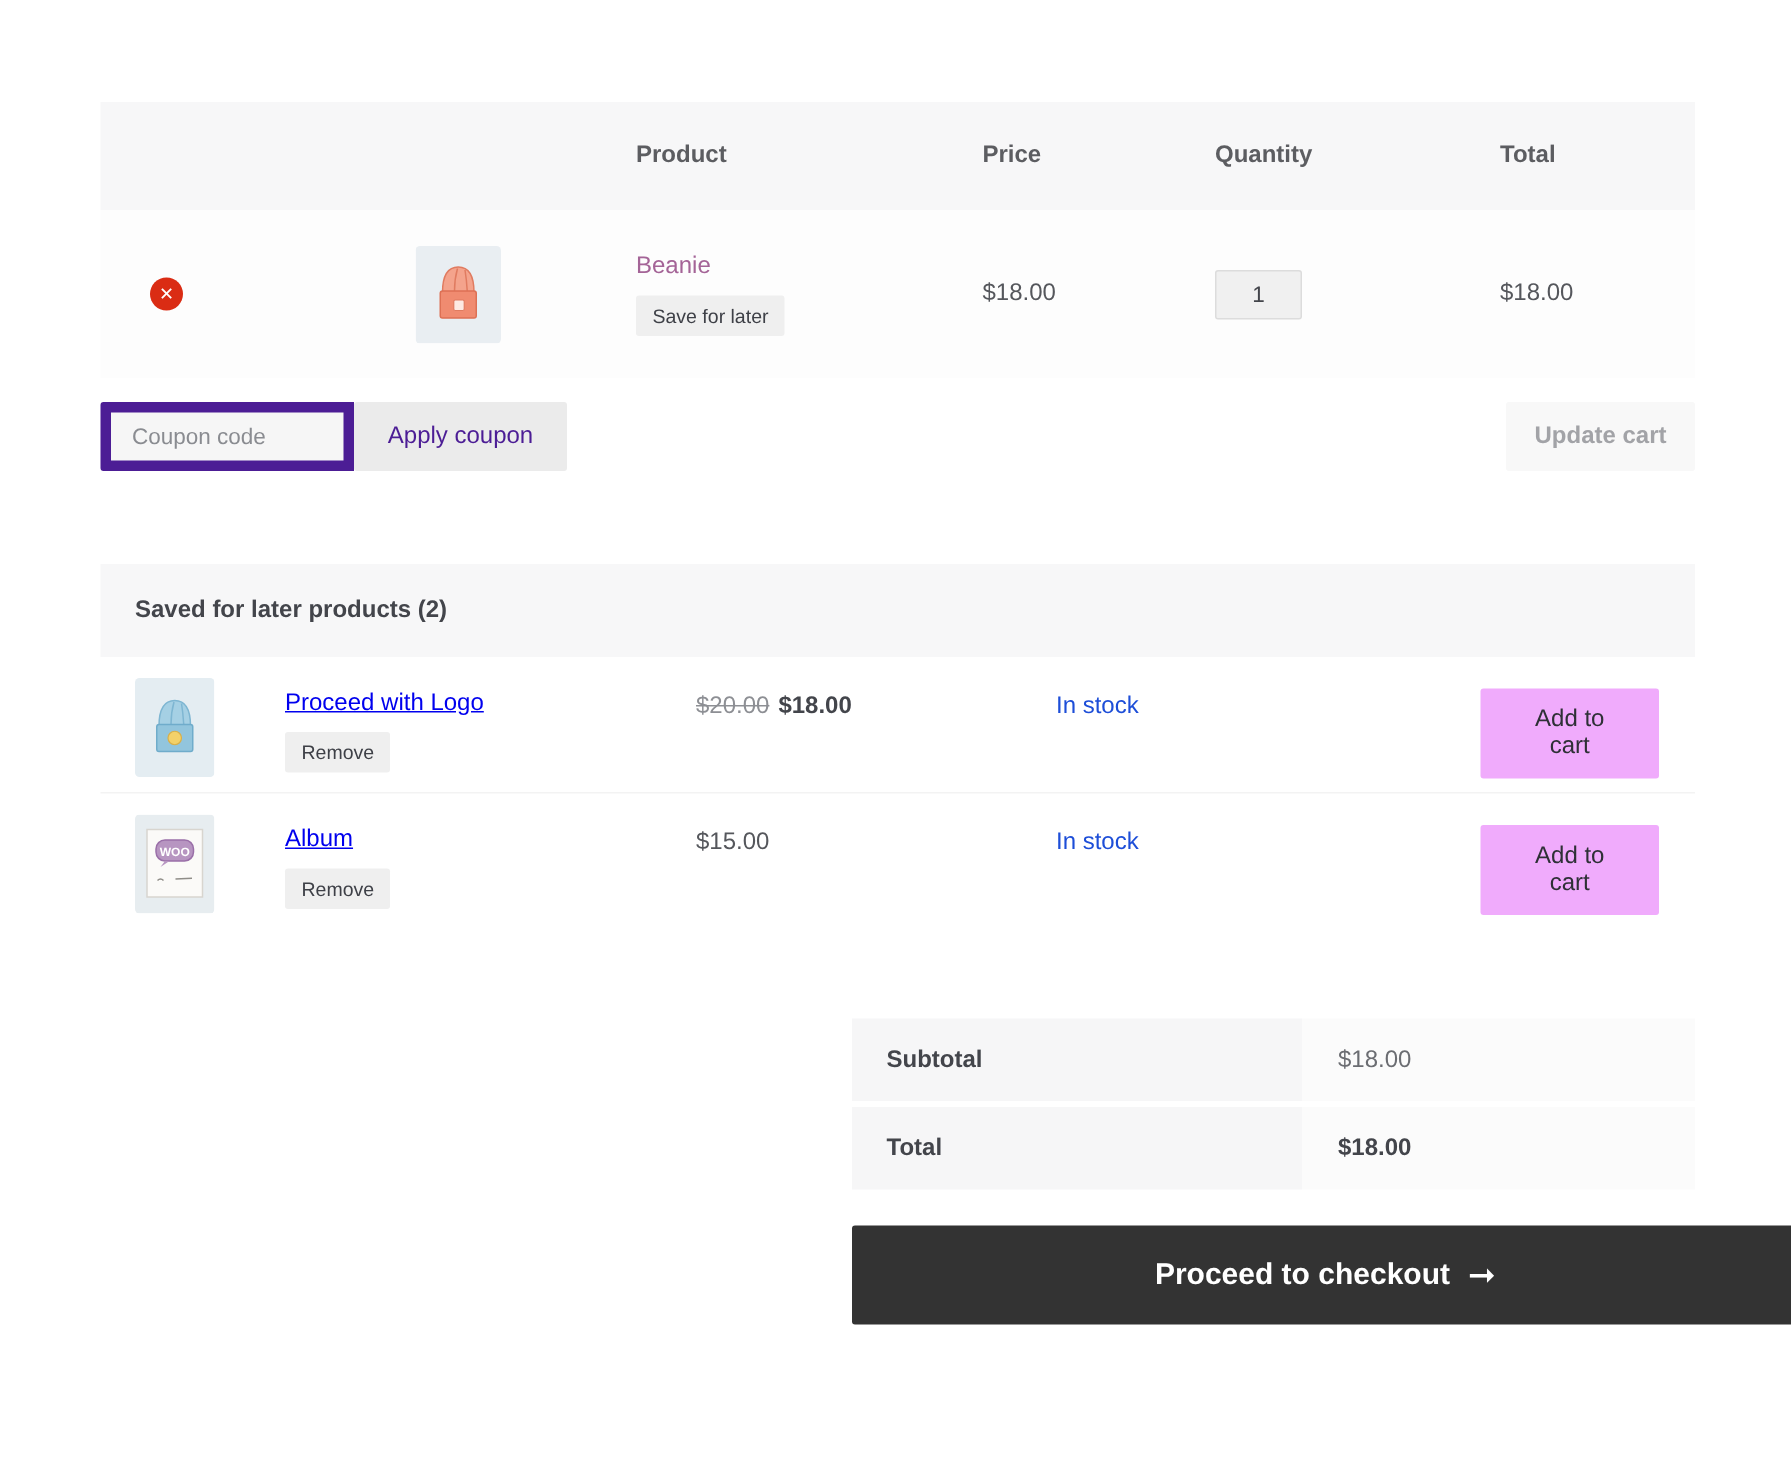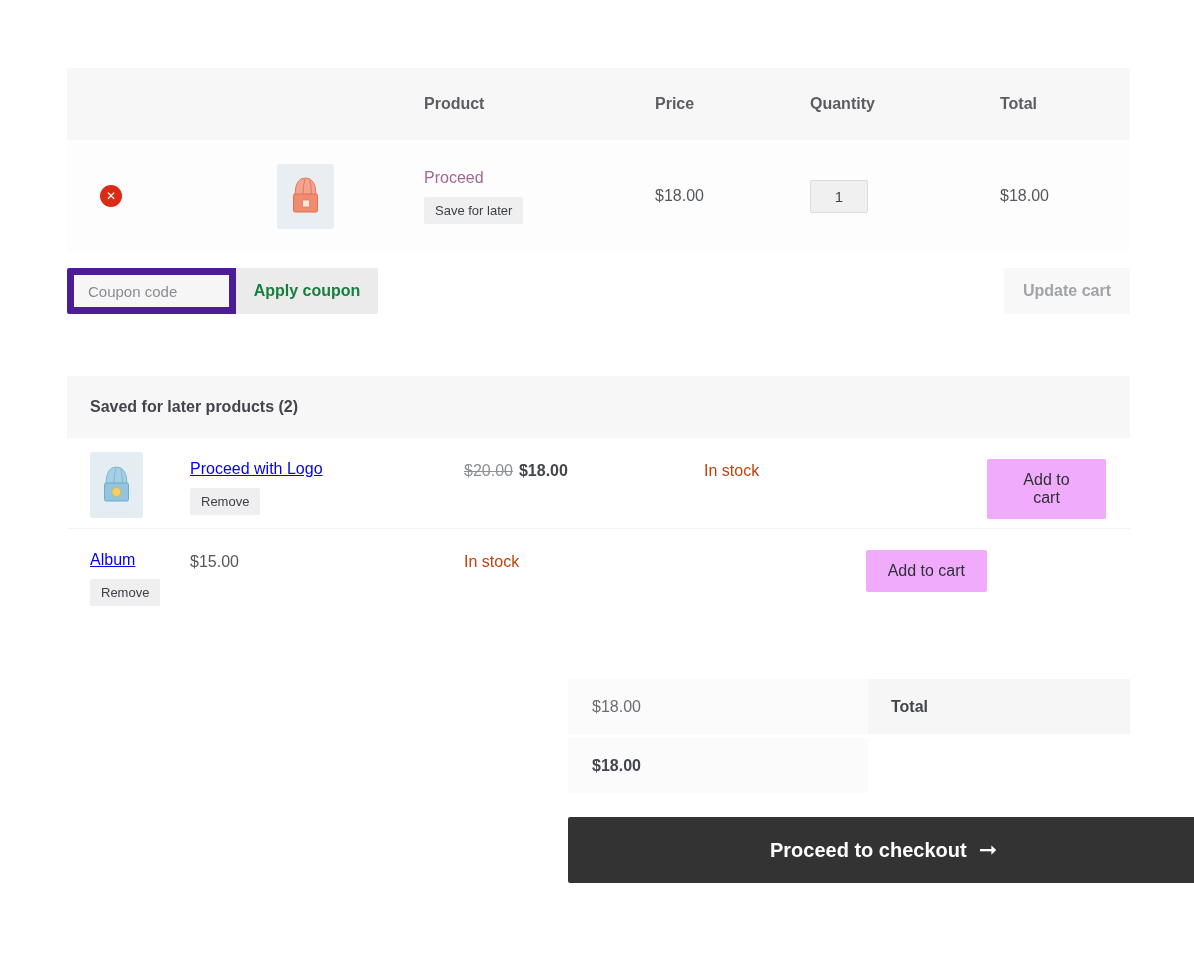--- a/index.html
+++ b/index.html
@@ -25,38 +25,38 @@
     font-family:inherit; border-radius:2px; }
   .money { color:#55575c; }
   .qty-input { width:58px; height:33px; text-align:center; background:#f0f0f0;
     border:1px solid #dcdcdc; color:#43454b; font-size:15px; font-family:inherit; border-radius:2px; }
 
   
   .actions-row { display:flex; margin-top:16px; align-items:stretch; height:46px; }
   .coupon-input { width:169px; background:#f6f6f6; border:7px solid #4c1d95;
     padding:0 14px; font-size:15px; color:#43454b; font-family:inherit; border-radius:2px 0 0 2px; }
   .coupon-input::placeholder { color:#8a8c91; }
-  .apply-btn { width:142px; background:#ebebeb; border:none; font-weight:700;
-    color:#15803d; font-size:16px; cursor:pointer; font-family:inherit; border-radius:2px; }
+  .apply-btn { width:142px; background:#ebebeb; border:none; font-weight:400;
+    color:#4c1d95; font-size:16px; cursor:pointer; font-family:inherit; border-radius:2px; }
   .update-btn { margin-left:auto; width:126px; background:#f8f8f8; border:none;
     font-weight:600; color:#a2a3a7; font-size:16px; cursor:default; font-family:inherit; border-radius:2px; }
 
   
   .sfl { margin-top:62px; }
   .sfl-head { background:#f7f7f8; height:62px; display:flex; align-items:center; padding-left:23px; }
   .sfl-title { font-weight:600; color:#43454b; font-size:16px; }
   .sfl-row { display:grid; grid-template-columns:100px 274px 240px 283px 1fr;
     padding:14px 24px 0 23px; min-height:90px; background:#ffffff; }
   .sfl-row + .sfl-row { border-top:1px solid #f3f3f3; min-height:85px; }
   .sfl-thumb { width:53px; height:66px; border-radius:3px; overflow:hidden; }
   .sfl-name-cell { padding-top:8px; }
   .sfl-price { padding-top:10px; color:#55575c; }
   .strike { color:#8d8f94; text-decoration:line-through; margin-right:6px; }
   .sale { font-weight:600; color:#43454b; }
-  .stock-cell { padding-top:10px; color:#c2410c; }
+  .stock-cell { padding-top:10px; color:#1d4ed8; }
   .atc-cell { display:flex; justify-content:flex-end; align-items:flex-start; padding-top:7px; }
   .add-to-cart-btn { background:#f0abfc; border:none; font-weight:400; color:#2e3036;
     font-size:16px; padding:12px 22px; cursor:pointer; font-family:inherit; border-radius:2px; }
 
   
   .totals { width:562px; margin:66px 0 0 501px; }
   .totals-title { font-size:25px; font-weight:400; color:#55575c; }
   .totals-table { margin-top:15px; display:grid; grid-template-columns:300px 262px; row-gap:4px; }
   .t-label { background:#f6f6f7; padding:0 0 0 23px; height:55px; display:flex;
     align-items:center; font-weight:600; color:#43454b; }
@@ -92,21 +92,21 @@
           <rect width="57" height="65" fill="#e9eef2"></rect>
           <path d="M18 31 Q18 14 28.5 14 Q39 14 39 31 Z" fill="#f4a38c" stroke="#e07b60" stroke-width="1"></path>
           <path d="M28 15 Q26 22 26 30" stroke="#e07b60" stroke-width="1" fill="none"></path>
           <path d="M33 16 Q34 22 34.5 30" stroke="#e07b60" stroke-width="1" fill="none"></path>
           <rect x="16.5" y="30" width="24" height="18" rx="1.5" fill="#f08b70" stroke="#dd7054" stroke-width="1"></rect>
           <rect x="25.5" y="36" width="7" height="7" rx="1" fill="#fde9e2" stroke="#e07b60" stroke-width="0.8"></rect>
         </svg>
       </span>
     </div>
     <div class="product-cell">
-      <a href="#">Proceed</a><br>
+      <a href="#">Beanie</a><br>
       <button class="mini-btn">Save for later</button>
     </div>
     <div class="money">$18.00</div>
     <div>
       <input class="qty-input" type="text" value="1" style="">
     </div>
     <div class="money">$18.00</div>
   </div>
 
   <div class="actions-row">
@@ -140,34 +140,48 @@
       <div class="sfl-price">
         <span class="strike">$20.00</span><span class="sale">$18.00</span>
       </div>
       <div class="stock-cell">In stock</div>
       <div class="atc-cell">
         <button class="add-to-cart-btn">Add to cart</button>
       </div>
     </div>
 
     <div class="sfl-row">
+      <div>
+        <span class="thumb sfl-thumb">
+          <svg width="53" height="66" viewBox="0 0 53 66">
+            <rect width="53" height="66" fill="#e7edf0"></rect>
+            <rect x="8" y="10" width="37" height="45" fill="#fbfaf8" stroke="#d8d5cf" stroke-width="1"></rect>
+            <rect x="14" y="17" width="25" height="14" rx="6" fill="#b795c1" stroke="#9a6fa8" stroke-width="1"></rect>
+            <path d="M20 31 L17 35 L23 31 Z" fill="#b795c1"></path>
+            <text x="26.5" y="27.5" text-anchor="middle" font-size="8" font-weight="bold" fill="#ffffff" font-family="Liberation Sans, sans-serif">WOO</text>
+            <path d="M15 44 Q17 42 19 44" stroke="#8f8d88" stroke-width="1" fill="none"></path>
+            <path d="M27 43 L38 42.5" stroke="#8f8d88" stroke-width="1" fill="none"></path>
+          </svg>
+        </span>
+      </div>
       <div class="sfl-name-cell">
         <a href="#">Album</a><br>
         <button class="mini-btn">Remove</button>
       </div>
       <div class="sfl-price">$15.00</div>
       <div class="stock-cell">In stock</div>
       <div class="atc-cell">
         <button class="add-to-cart-btn">Add to cart</button>
       </div>
     </div>
   </div>
 
   <div class="totals">
     <div class="totals-table">
+      <div class="t-label">Subtotal</div>
       <div class="t-value">$18.00</div>
       <div class="t-label">Total</div>
       <div class="t-value bold">$18.00</div>
     </div>
     <button class="checkout-btn">
       <span>Proceed to checkout</span>
       <span class="checkout-arrow">➞</span>
     </button>
   </div>
 

